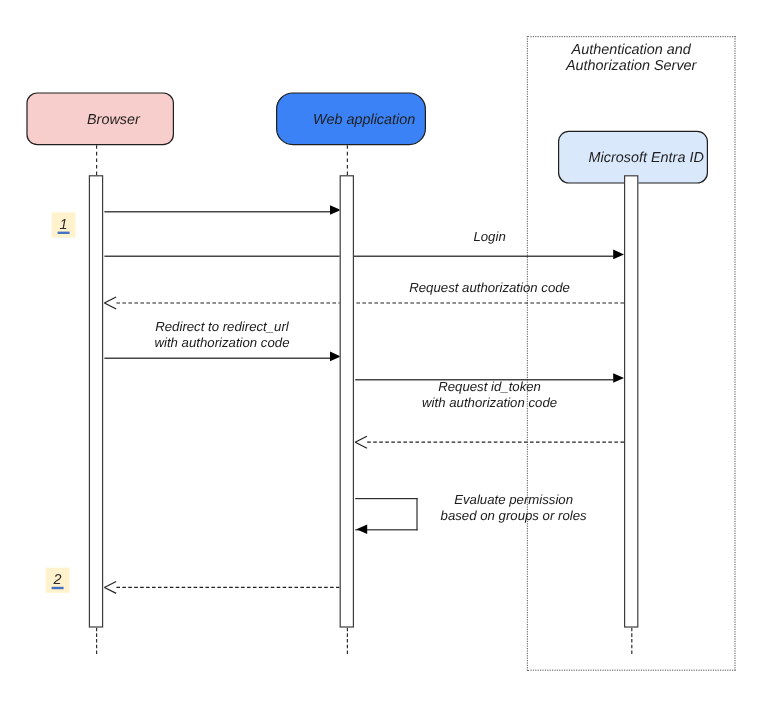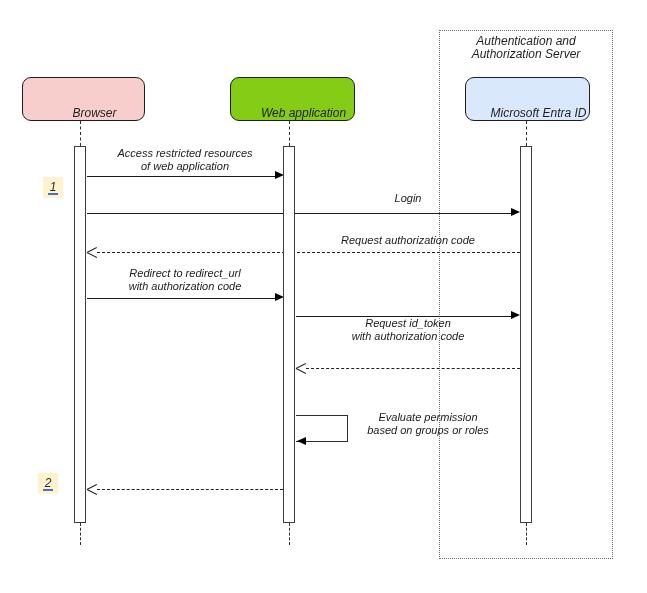--- a/index.html
+++ b/index.html
@@ -10,21 +10,21 @@
   
   .frame { position:absolute; left:439px; top:30px; width:174px; height:529px;
            border:1px dotted #6e6e6e; }
   .frame-label { position:absolute; left:0; top:4px; width:100%;
                  text-align:center; font-size:12px; line-height:13px;
                  color:#1f1f1f; white-space:pre-line; }
 
   
   .actor { position:absolute; top:77px; height:44px;
            border:1.5px solid #1f1f1f; border-radius:9px;
-           display:flex; align-items:flex-end; justify-content:center;
+           display:flex; align-items:center; justify-content:center;
            font-size:12px; color:#1f1f1f;padding-left:22px; }
   .actor-browser { left:22px;  width:123px; }
   .actor-webapp  { left:230px; width:125px; }
   .actor-entra   { left:465px; width:125px; }
 
   
   .lifeline { position:absolute; width:0; border-left:1.3px dashed #2e2e2e; }
   .activation { position:absolute; top:146px; height:377px; width:12px;
                 background:#fff; border:1.3px solid #3d3d3d; }
 
@@ -68,29 +68,27 @@
   <div class="lifeline" style="left:80px;  top:121px; height:25px;"></div>
   <div class="lifeline" style="left:289px; top:121px; height:25px;"></div>
   <div class="lifeline" style="left:526px; top:121px; height:25px;"></div>
   <div class="lifeline" style="left:80px;  top:523px; height:22px;"></div>
   <div class="lifeline" style="left:289px; top:523px; height:22px;"></div>
   <div class="lifeline" style="left:526px; top:523px; height:22px;"></div>
 
   <div class="actor actor-browser" style="background: rgb(248, 206, 204);">
     <span>Browser</span>
   </div>
-  <div class="actor actor-webapp" style="background: #84cc16;">
+  <div class="actor actor-webapp" style="background: #3b82f6; border-radius: 14px;">
     <span>Web application</span>
   </div>
-  <div class="actor actor-entra" style="background: rgb(218, 232, 252);">
+  <div class="actor actor-entra" style="background: rgb(218, 232, 252); margin-top: 32px;">
     <span>Microsoft Entra ID</span>
   </div>
 
-  <div class="msg-label" style="left:85px; top:147px; width:200px;">Access restricted resources
-of web application</div>
   <div class="line" style="left:87px; top:176px; width:188px;"></div>
   <div class="head-r" style="left:275px; top:171px;"></div>
 
   <div class="msg-label" style="left:308px; top:192px; width:200px;text-align:center;">Login</div>
   <div class="line" style="left:87px; top:213px; width:424px;"></div>
   <div class="head-r" style="left:511px; top:208px;"></div>
 
   <div class="msg-label" style="left:308px; top:234px; width:200px;">Request authorization code</div>
   <div class="line dashed" style="left:97px; top:252px; width:423px;"></div>
   <div class="chev" style="left:87px; top:246px;"></div>

